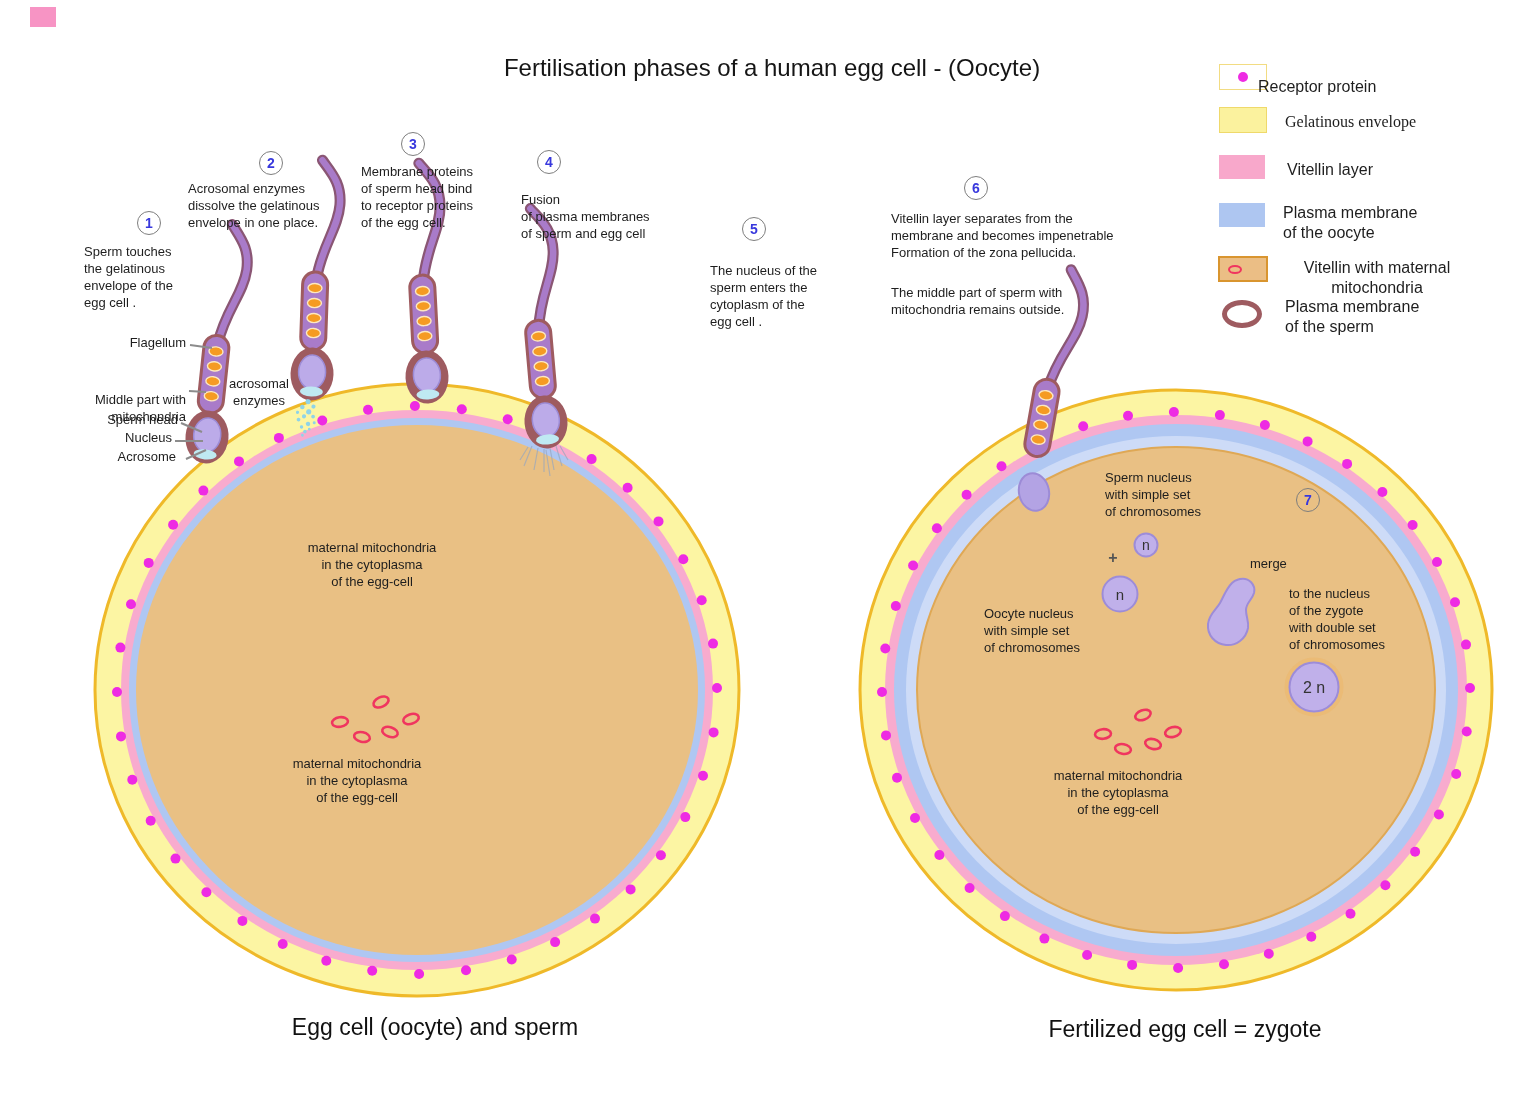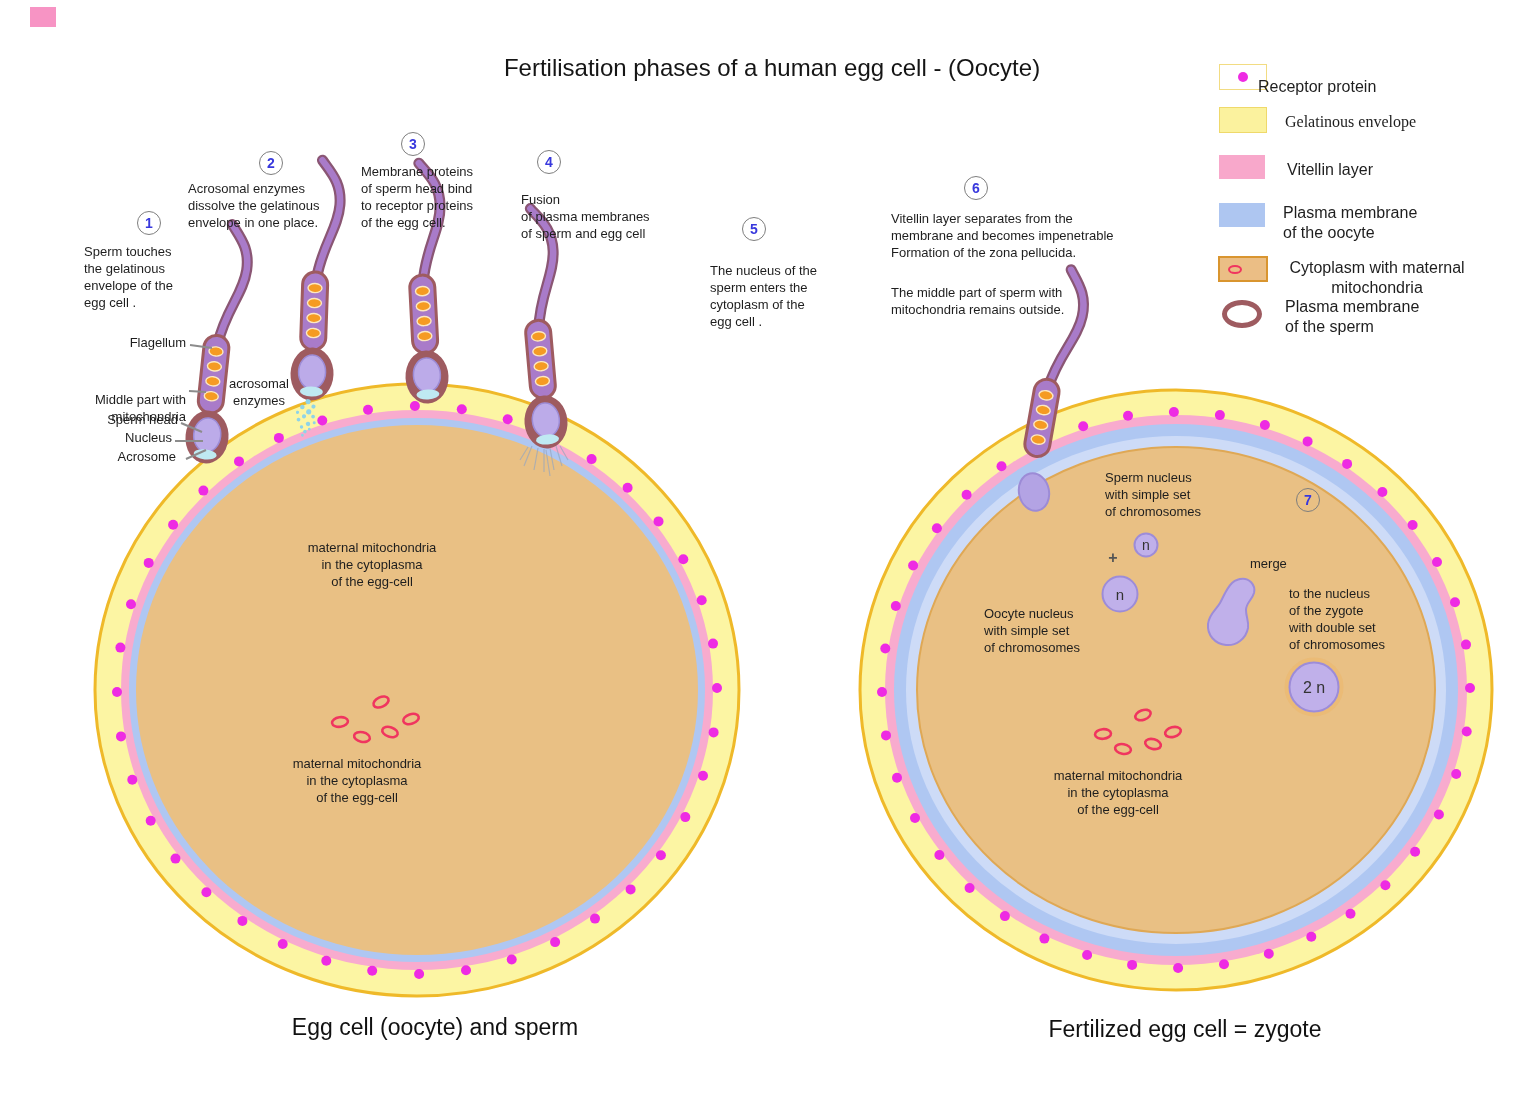--- a/index.html
+++ b/index.html
@@ -303,21 +303,21 @@
     <div class="lg-sw" style="left:1219px;top:155px;background:#f8a8cb;"></div>
     <div class="lg-lb" style="left:1287px;top:160px;">Vitellin layer</div>
 
     <div class="lg-sw" style="left:1219px;top:203px;background:#aec6f1;"></div>
     <div class="lg-lb" style="left:1283px;top:203px;">Plasma membrane
 of the oocyte</div>
 
     <div class="lg-sw" style="left:1218px;top:256px;height:22px;background:#ebbe85;border:2px solid #d9952f;">
       <span class="mito-sw"></span>
     </div>
-    <div class="lg-lb center" style="left:1277px;top:258px;width:200px;">Cytoplasm with maternal
+    <div class="lg-lb center" style="left:1277px;top:258px;width:200px;">Vitellin with maternal
 mitochondria</div>
 
     <div class="ring-sw"></div>
     <div class="lg-lb" style="left:1285px;top:297px;">Plasma membrane
 of the sperm</div>
   </div>
 
 </div>
 
 </body></html>

